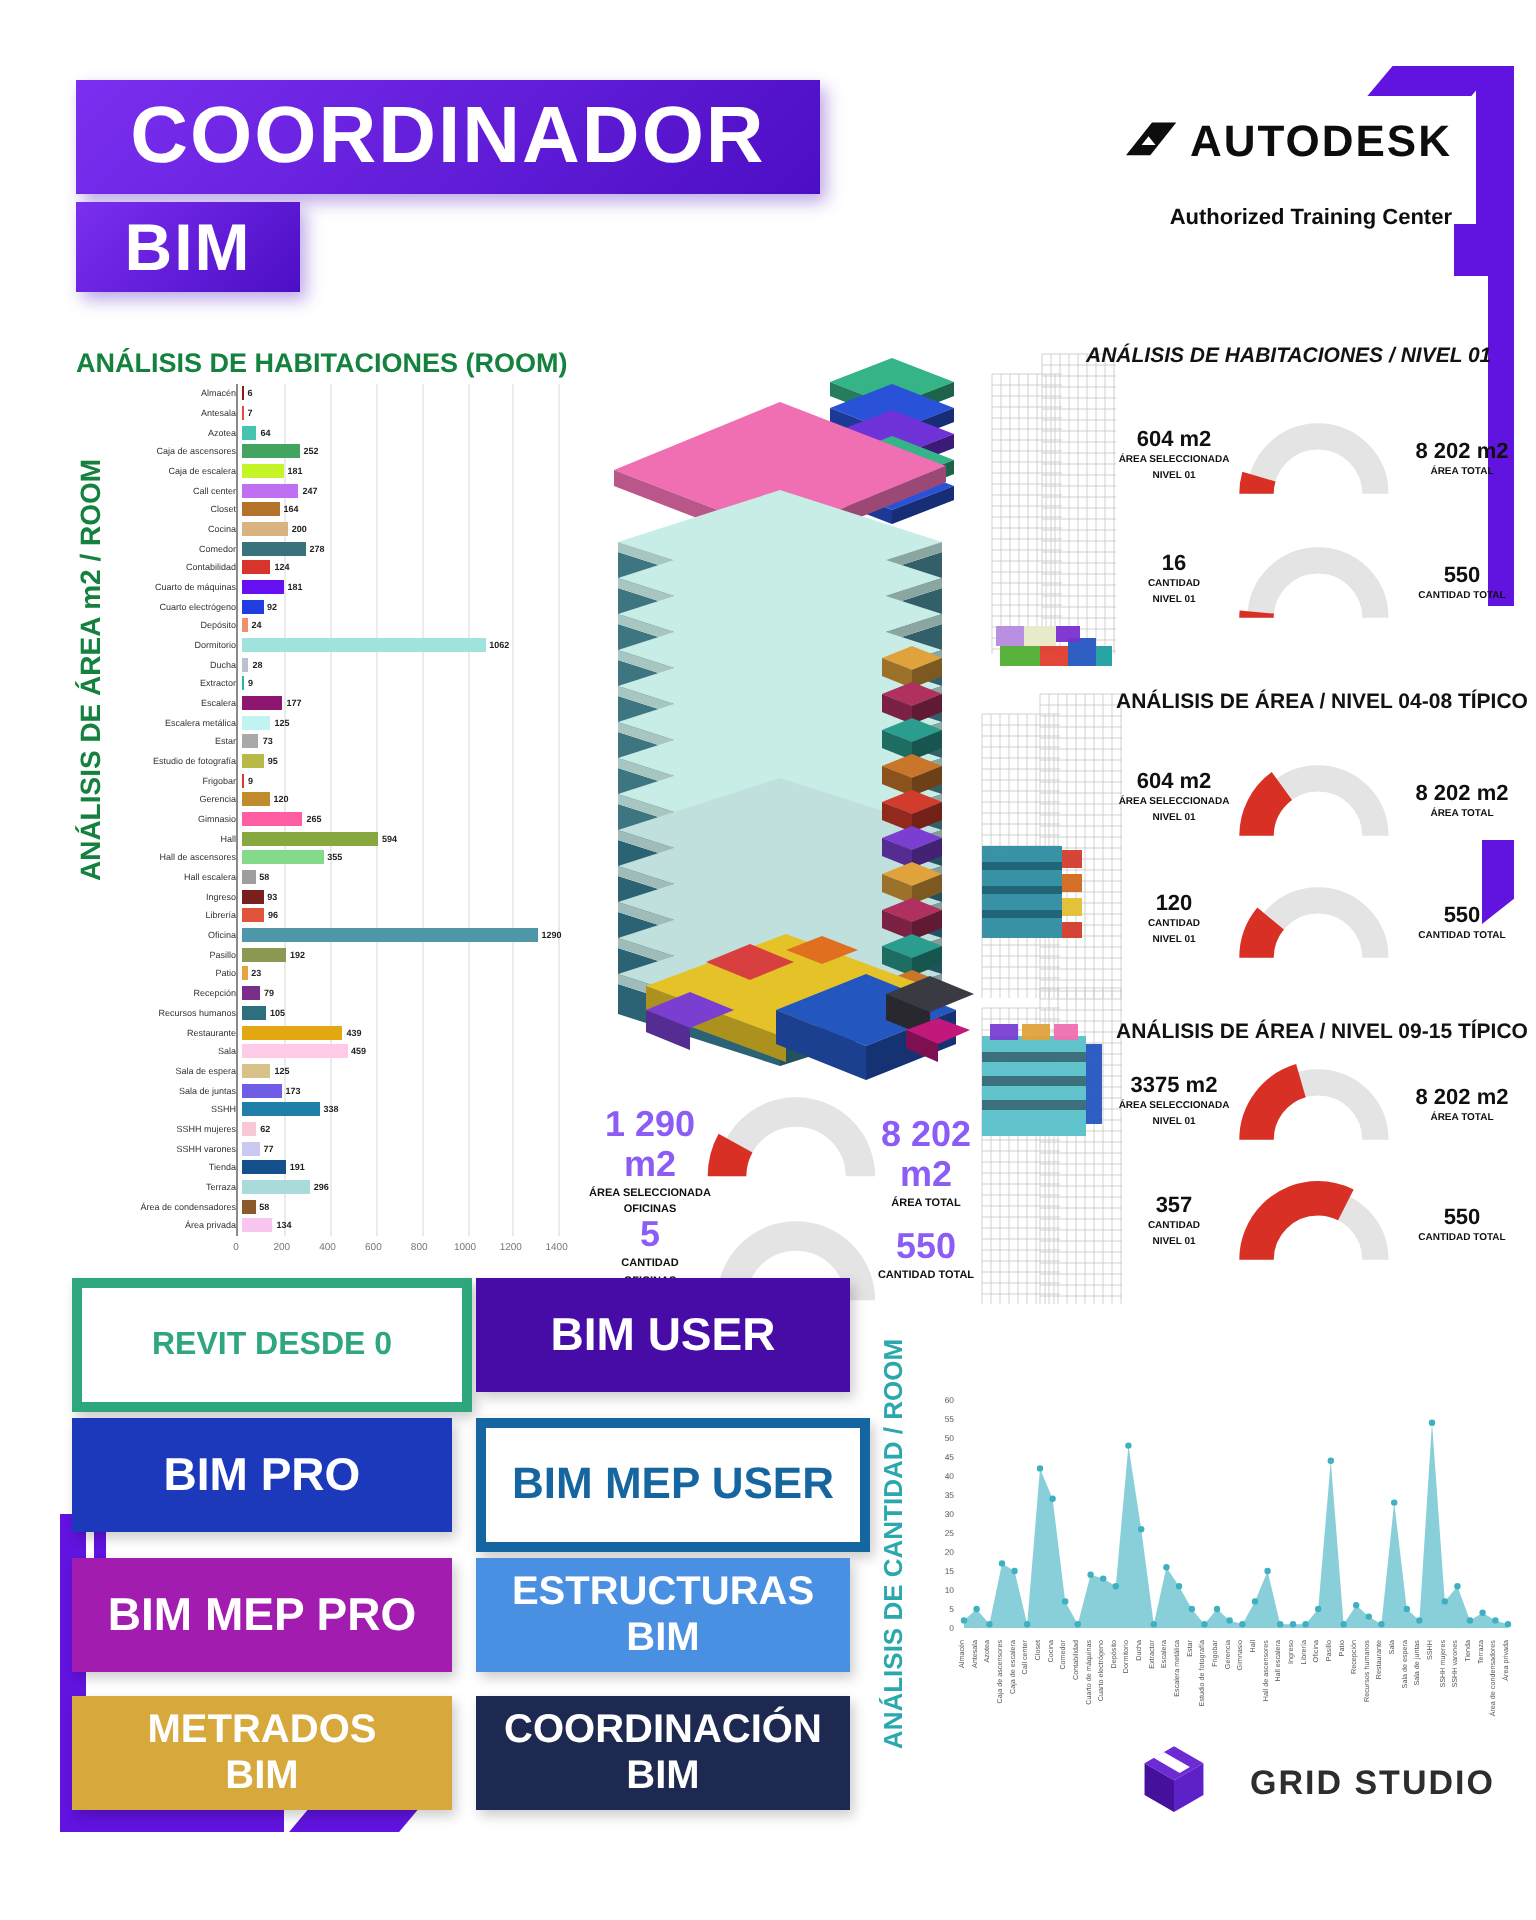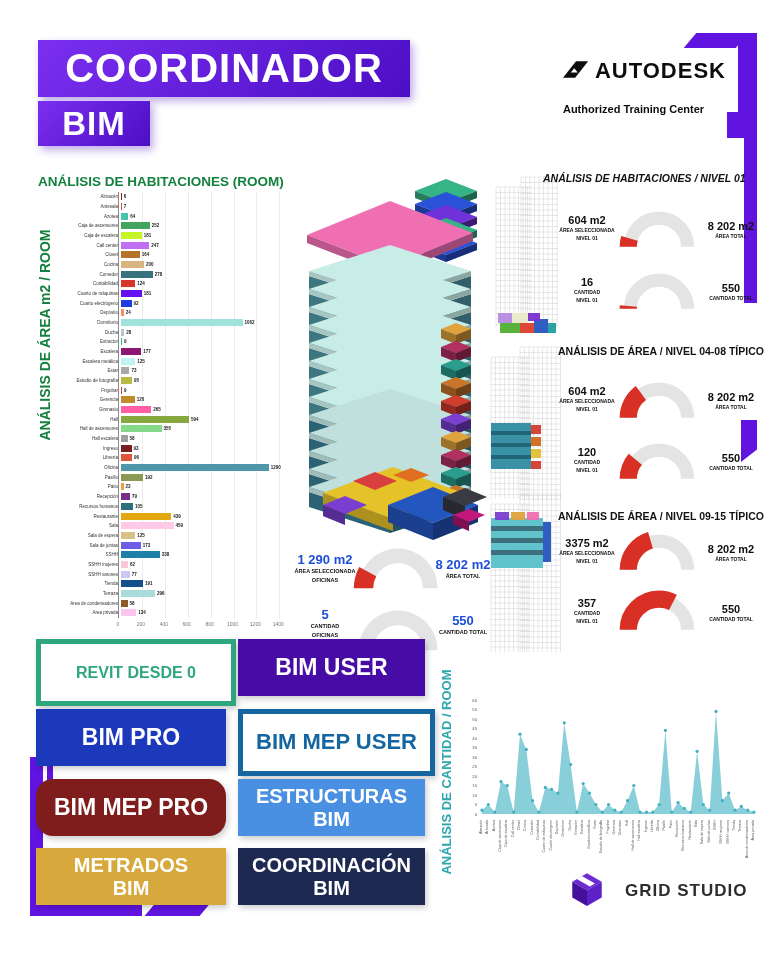--- a/index.html
+++ b/index.html
@@ -5,21 +5,21 @@
   html,body{margin:0;padding:0;background:#fff;}
   #poster{position:relative;width:768px;height:960px;background:#ffffff;overflow:hidden;
           font-family:"Liberation Sans",sans-serif;}
   .abs{position:absolute;}
   
   .ttlbox{background:linear-gradient(135deg,#7b2ff0,#4c0ec4);color:#fff;font-weight:800;
           display:flex;align-items:center;justify-content:center;letter-spacing:1px;
           box-shadow:3px 4px 8px rgba(70,10,190,.35);}
   #title1{left:38px;top:40px;width:372px;height:57px;font-size:40px;}
   #title2{left:38px;top:101px;width:112px;height:45px;font-size:33px;}
-  #autodesk{right:42px;top:58px;text-align:left;}
+  #autodesk{right:42px;top:58px;text-align:right;}
   .ad-row{display:flex;align-items:center;gap:6px;justify-content:center;}
   .ad-brand{font-size:22px;font-weight:800;letter-spacing:1px;color:#0d0d0d;}
   .ad-sub{font-size:11px;font-weight:700;color:#0d0d0d;margin-top:19px;}
   
   .deco{background:#6113e0;}
   
   #roomTitle{left:38px;top:174px;font-size:13.5px;font-weight:800;color:#14813f;}
   #roomYLabel{left:-105px;top:327px;width:300px;height:16px;text-align:center;
               font-weight:800;font-size:14px;color:#14813f;transform:rotate(-90deg);}
   #roomGrid{left:118px;top:192px;width:170px;height:426px;border-left:1px solid #8a8a8a;}
@@ -28,21 +28,21 @@
   .row{display:flex;align-items:center;height:9.68px;}
   .rlabel{width:62px;text-align:right;padding-right:3px;font-size:4.5px;color:#333;
           white-space:nowrap;overflow:hidden;}
   .rtrack{position:relative;width:170px;height:7px;}
   .rbar{position:absolute;left:0;top:0;height:7px;}
   .rval{position:absolute;left:calc(100% + 2px);top:1px;font-size:4.5px;font-weight:700;
         color:#222;white-space:nowrap;line-height:5px;}
   #roomXT{left:118px;top:621px;width:176px;height:8px;}
   .xtick{position:absolute;transform:translateX(-50%);font-size:5px;color:#777;}
   
-  .gvalue{font-weight:800;font-size:13px;color:#1d4ed8;text-align:center;line-height:1.1;}
+  .gvalue{font-weight:800;font-size:18px;color:#8b5cf6;text-align:center;line-height:1.1;}
   .gsub{font-weight:700;font-size:5.5px;color:#101010;text-align:center;line-height:1.6;}
   .pvalue{font-weight:800;font-size:11px;color:#101010;text-align:center;line-height:1.1;}
   .psub{font-weight:700;font-size:5px;color:#101010;text-align:center;line-height:1.6;}
   .ptitle{font-weight:800;font-size:10.5px;color:#121212;white-space:nowrap;}
   .gwrap svg{display:block;}
   
   .btn{position:absolute;display:flex;align-items:center;justify-content:center;text-align:center;
        font-weight:800;color:#fff;white-space:pre-line;line-height:1.12;cursor:pointer;
        box-shadow:2px 3px 6px rgba(0,0,0,.2);}
   
@@ -1038,21 +1038,21 @@
     </div>
   <div class="abs" style="left:700px;top:603px;width:62px;">
     <div class="pvalue">550</div>
     <div class="psub">CANTIDAD TOTAL</div>
   </div>
 
   <div class="btn" style="left:36px;top:639px;width:190px;height:57px;background:#fff;border:5px solid #2fa77c;color:#2fa77c;font-size:16px;">REVIT DESDE 0</div>
   <div class="btn" style="left:36px;top:709px;width:190px;height:57px;background:#1c39bb;font-size:23px;">BIM PRO</div>
   <div class="btn" style="left:238px;top:639px;width:187px;height:57px;background:#470ca6;font-size:23px;">BIM USER</div>
   <div class="btn" style="left:238px;top:709px;width:187px;height:57px;background:#fff;border:5px solid #1566a0;color:#1566a0;font-size:22px;">BIM MEP USER</div>
-  <div class="btn" style="left:36px;top:779px;width:190px;height:57px;background:#7f1d1d;font-size:23px;border-radius:17px;">BIM MEP PRO</div>
+  <div class="btn" style="left:36px;top:779px;width:190px;height:57px;background:#a21caf;font-size:23px;">BIM MEP PRO</div>
   <div class="btn" style="left:238px;top:779px;width:187px;height:57px;background:#4a90e2;font-size:20px;">ESTRUCTURAS
 BIM</div>
   <div class="btn" style="left:36px;top:848px;width:190px;height:57px;background:#d7a83b;font-size:20px;">METRADOS
 BIM</div>
   <div class="btn" style="left:238px;top:848px;width:187px;height:57px;background:#1d2951;font-size:20px;">COORDINACIÓN
 BIM</div>
 
   <div id="cantLabel" class="abs">ANÁLISIS DE CANTIDAD / ROOM</div>
   <div class="abs" id="cantChart" style="left:460px;top:692px;width:302px;height:172px;"><svg width="302" height="172" viewBox="0 0 302 172">
       <text x="17" y="123.5" font-size="4.2" fill="#555" text-anchor="end">0</text>

